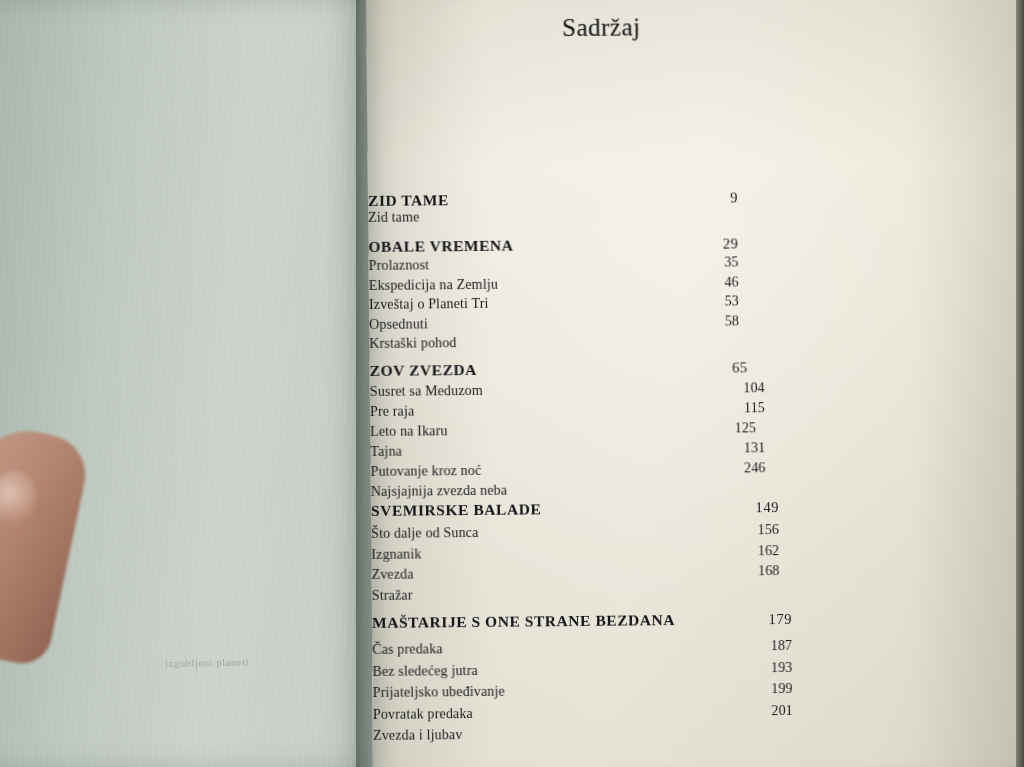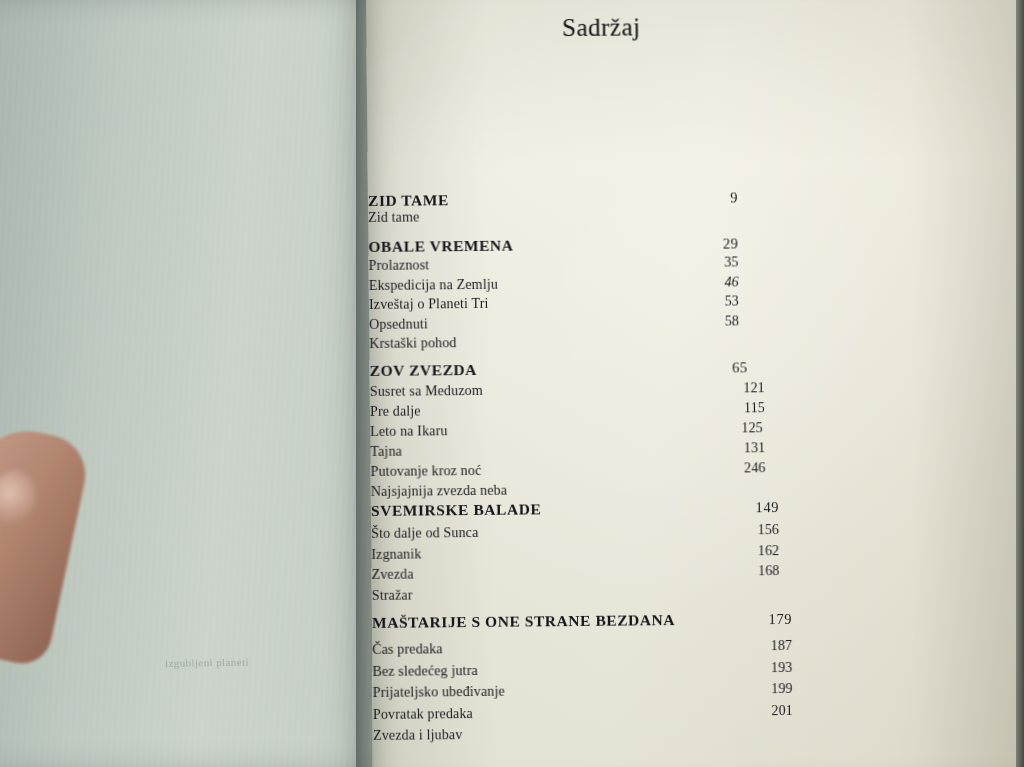--- a/index.html
+++ b/index.html
@@ -184,30 +184,30 @@
   <div class="content">
     <div class="doc-title blur-soft">Sadržaj</div>
     <div class="toc" id="toc-root">
         <div class="group" style="position: absolute; left: 0px; top: 0px; width: 560px;">
           <div class="group-head blur-soft"><span class="lbl">ZID TAME</span><span class="pg" style="left: 330px; top: 1px; width: 40px;">9</span></div>
           <div class="entry blur-soft" style="position: absolute; left: 0px; top: 18px; width: 560px;"><span class="lbl">Zid tame</span></div>
         </div>
         <div class="group" style="position: absolute; left: 0px; top: 46px; width: 560px;">
           <div class="group-head blur-soft"><span class="lbl">OBALE VREMENA</span><span class="pg" style="left: 330px; top: 1px; width: 40px;">29</span></div>
           <div class="entry blur-soft" style="position: absolute; left: 0px; top: 20px; width: 560px;"><span class="lbl">Prolaznost</span><span class="pg" style="left: 326px; top: 0px; width: 44px;">35</span></div>
-          <div class="entry blur-soft" style="position: absolute; left: 0px; top: 39.5px; width: 560px;"><span class="lbl">Ekspedicija na Zemlju</span><span class="pg" style="left: 326px; top: 0px; width: 44px; font-style: italic;">46</span></div>
+          <div class="entry blur-soft" style="position: absolute; left: 0px; top: 39.5px; width: 560px;"><span class="lbl">Ekspedicija na Zemlju</span><span class="pg" style="left: 326px; top: 0px; width: 44px;">46</span></div>
           <div class="entry blur-soft" style="position: absolute; left: 0px; top: 59px; width: 560px;"><span class="lbl">Izveštaj o Planeti Tri</span><span class="pg" style="left: 326px; top: 0px; width: 44px;">53</span></div>
           <div class="entry blur-soft" style="position: absolute; left: 0px; top: 78.5px; width: 560px;"><span class="lbl">Opsednuti</span><span class="pg" style="left: 326px; top: 0px; width: 44px;">58</span></div>
           <div class="entry blur-soft" style="position: absolute; left: 0px; top: 98px; width: 560px;"><span class="lbl">Krstaški pohod</span></div>
         </div>
         <div class="group" style="position: absolute; left: 0px; top: 170px; width: 560px;">
           <div class="group-head blur-soft"><span class="lbl">ZOV ZVEZDA</span><span class="pg" style="left: 338px; top: 1px; width: 40px;">65</span></div>
-          <div class="entry blur-soft" style="position: absolute; left: 0px; top: 22px; width: 560px;"><span class="lbl">Susret sa Meduzom</span><span class="pg" style="left: 351px; top: 0px; width: 44px;">121</span></div>
-          <div class="entry blur-soft" style="position: absolute; left: 0px; top: 42px; width: 560px;"><span class="lbl">Pre dalje</span><span class="pg" style="left: 351px; top: 0px; width: 44px;">115</span></div>
-          <div class="entry blur-soft" style="position: absolute; left: 0px; top: 62px; width: 560px;"><span class="lbl">Leto na Ikaru</span><span class="pg" style="left: 360px; top: 0px; width: 44px; text-align: center;">125</span></div>
+          <div class="entry blur-soft" style="position: absolute; left: 0px; top: 22px; width: 560px;"><span class="lbl">Susret sa Meduzom</span><span class="pg" style="left: 351px; top: 0px; width: 44px;">104</span></div>
+          <div class="entry blur-soft" style="position: absolute; left: 0px; top: 42px; width: 560px;"><span class="lbl">Pre raja</span><span class="pg" style="left: 351px; top: 0px; width: 44px;">115</span></div>
+          <div class="entry blur-soft" style="position: absolute; left: 0px; top: 62px; width: 560px;"><span class="lbl">Leto na Ikaru</span><span class="pg" style="left: 342px; top: 0px; width: 44px;">125</span></div>
           <div class="entry blur-soft" style="position: absolute; left: 0px; top: 82px; width: 560px;"><span class="lbl">Tajna</span><span class="pg" style="left: 351px; top: 0px; width: 44px;">131</span></div>
           <div class="entry blur-soft" style="position: absolute; left: 0px; top: 102px; width: 560px;"><span class="lbl">Putovanje kroz noć</span><span class="pg" style="left: 351px; top: 0px; width: 44px;">246</span></div>
           <div class="entry blur-soft" style="position: absolute; left: 0px; top: 122px; width: 560px;"><span class="lbl">Najsjajnija zvezda neba</span></div>
         </div>
         <div class="group" style="position: absolute; left: 0px; top: 310px; width: 560px;">
           <div class="group-head blur-soft"><span class="lbl">SVEMIRSKE BALADE</span><span class="pg" style="left: 368px; top: 1px; width: 40px;">149</span></div>
           <div class="entry blur-soft" style="position: absolute; left: 0px; top: 24px; width: 560px;"><span class="lbl">Što dalje od Sunca</span><span class="pg" style="left: 364px; top: 0px; width: 44px;">156</span></div>
           <div class="entry blur-soft" style="position: absolute; left: 0px; top: 44.5px; width: 560px;"><span class="lbl">Izgnanik</span><span class="pg" style="left: 364px; top: 0px; width: 44px;">162</span></div>
           <div class="entry blur-soft" style="position: absolute; left: 0px; top: 65px; width: 560px;"><span class="lbl">Zvezda</span><span class="pg" style="left: 364px; top: 0px; width: 44px;">168</span></div>
           <div class="entry blur-soft" style="position: absolute; left: 0px; top: 85.5px; width: 560px;"><span class="lbl">Stražar</span></div>

